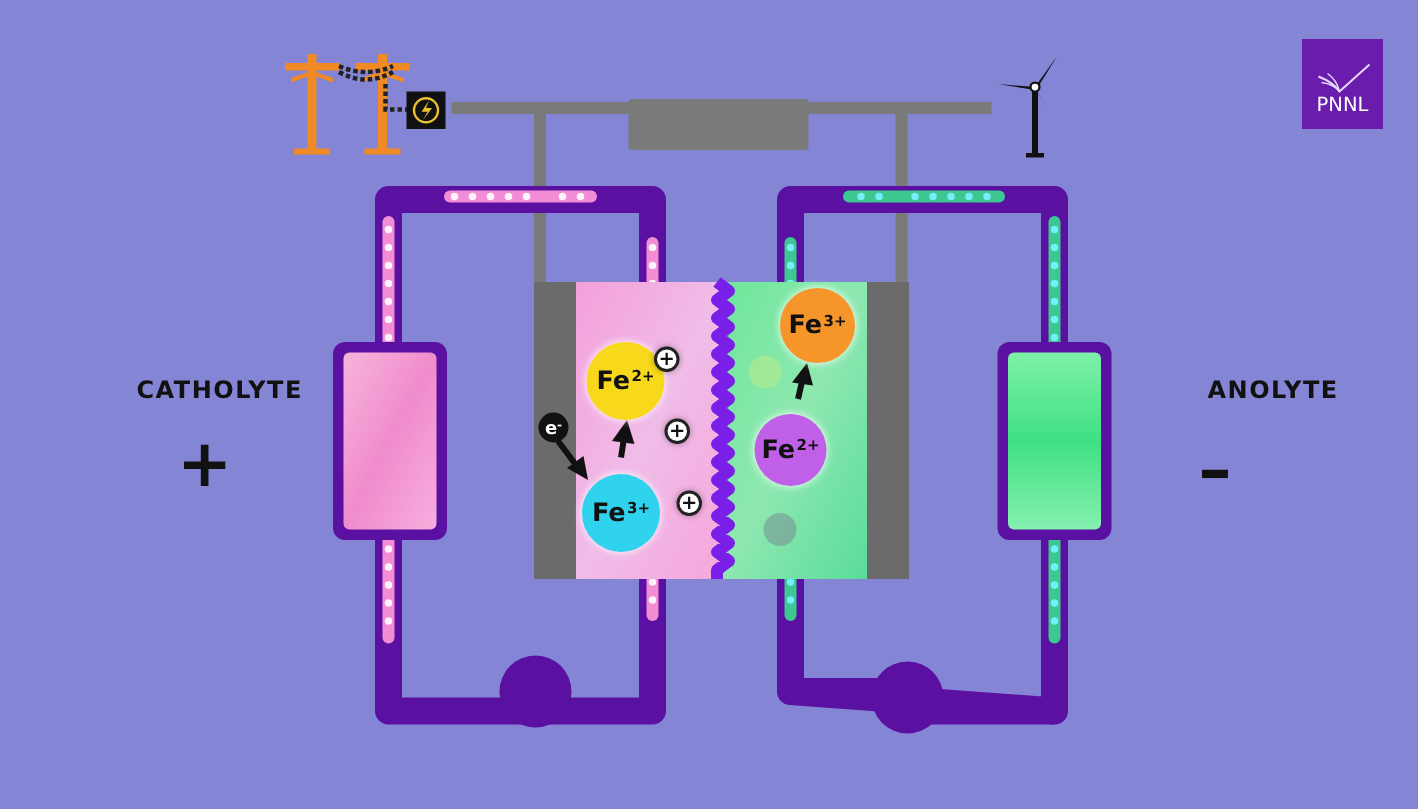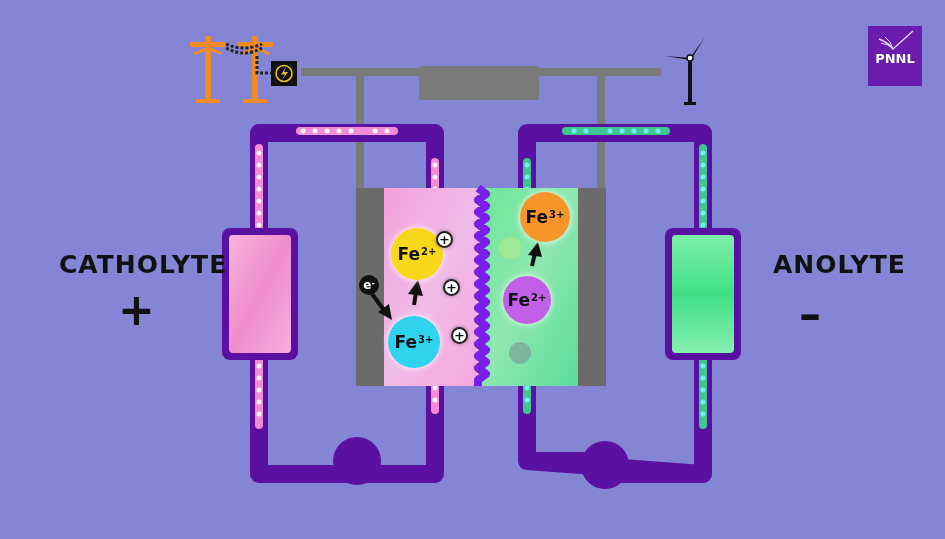--- a/index.html
+++ b/index.html
@@ -4,22 +4,22 @@
 <style>
   html, body { margin: 0; padding: 0; }
   body {
     width: 945px; height: 539px; overflow: hidden;
     background: #8585d6;
     font-family: "DejaVu Sans", "Liberation Sans", sans-serif;
     position: relative;
   }
   #stage { position: absolute; left: 0; top: 0; width: 945px; height: 539px; }
   .side-label {
-    position: absolute; font-weight: bold; font-size: 25px; color: #111;
-    letter-spacing: 1px; font-family: "DejaVu Sans", sans-serif;
+    position: absolute; font-weight: bold; font-size: 16px; color: #111;
+    letter-spacing: 1px; font-family: "DejaVu Sans", sans-serif; margin-left: 32px;
   }
   .sign { position: absolute; font-weight: bold; color: #111; font-family: "DejaVu Sans", sans-serif; }
   .ion {
     position: absolute; border-radius: 50%; display: flex; align-items: center; justify-content: center;
     font-weight: bold; font-size: 17px; color: #111; font-family: "DejaVu Sans", sans-serif;
   }
   .ion sup { font-size: 10px; margin-left: 1px; position: relative; top: -3px; }
   .plus-ion {
     position: absolute; width: 17px; height: 17px; border-radius: 50%; background: #fff;
     border: 2px solid #222; box-sizing: border-box; display: flex; align-items: center; justify-content: center;
@@ -29,21 +29,21 @@
   .electron {
     position: absolute; width: 20px; height: 20px; border-radius: 50%; background: #111; color: #fff;
     display: flex; align-items: center; justify-content: center; font-size: 12px; font-weight: bold;
     font-family: "DejaVu Sans", sans-serif;
   }
   .electron sup { font-size: 8px; position: relative; top: -2px; }
   .logo {
     position: absolute; left: 868px; top: 26px; width: 54px; height: 60px; background: #6a1cac;
     display: flex; flex-direction: column; align-items: center; justify-content: flex-end;
   }
-  .logo-text { color: #fff; font-weight: bold; font-size: 13px; margin-bottom: 20px; font-family: "DejaVu Sans", sans-serif; }
+  .logo-text { color: #fff; font-weight: normal; font-size: 13px; margin-bottom: 8px; font-family: "DejaVu Sans", sans-serif; }
 </style>
 </head>
 <body>
 
 <svg id="stage" viewBox="0 0 945 539" xmlns="http://www.w3.org/2000/svg">
   <defs>
     <linearGradient id="pinkTank" x1="0" y1="0" x2="1" y2="1">
       <stop offset="0" stop-color="#f7b4dc"></stop>
         <stop offset="0.5" stop-color="#f08ccc"></stop>
         <stop offset="1" stop-color="#f7aede"></stop>

